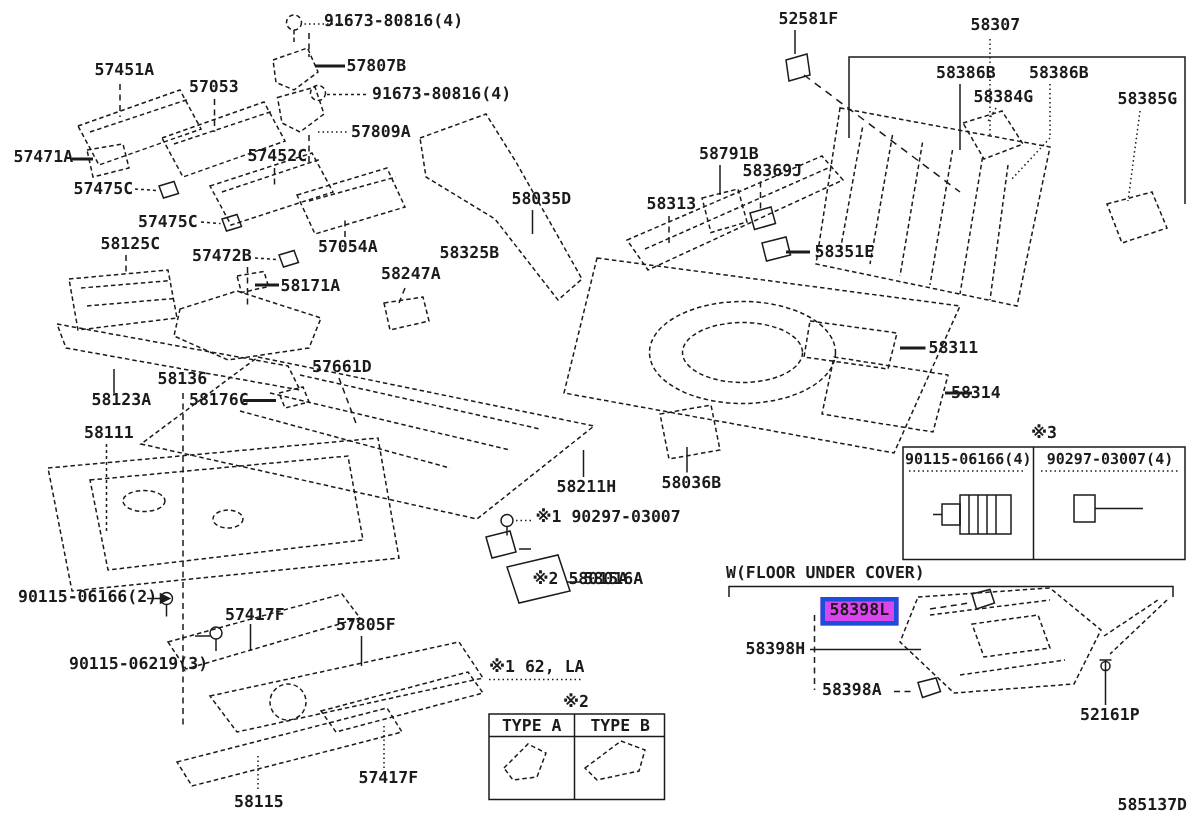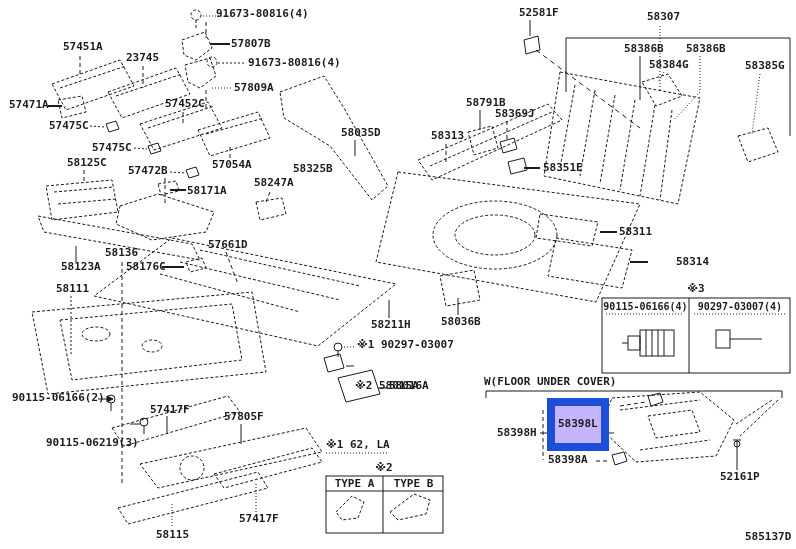--- a/index.html
+++ b/index.html
@@ -1,21 +1,21 @@
 <!DOCTYPE html>
 <html><head>
 <meta charset="utf-8">
 <style>
   html,body{margin:0;padding:0;background:#fff;}
   #stage{position:relative;width:796px;height:549px;background:#ffffff;overflow:hidden;
          font-family:"DejaVu Sans Mono","DejaVu Sans",monospace;}
   svg{position:absolute;left:0;top:0;}
   .lbl{position:absolute;font:bold 11px/1.15 "DejaVu Sans Mono","DejaVu Sans",monospace;
        color:#1b1b1b;white-space:nowrap;}
-  .hl{border:8px solid #1d4ed8;background:#c4b5fd;padding:12px 3px;}
+  .hl{border:3px solid #1d4ed8;background:#d946ef;padding:0 3px;}
   .cap{position:absolute;font:bold 11px/1.15 "DejaVu Sans Mono","DejaVu Sans",monospace;
        color:#1b1b1b;white-space:nowrap;}
   .ctr{text-align:center;}
   .small{font-size:10px;}
   .notebox{position:absolute;left:481px;top:494px;width:242px;height:44px;
            border:2px solid #1b1b1b;display:flex;flex-direction:column;
            justify-content:center;align-items:center;gap:1px;}
   .notebox div{font:bold 10px/1.2 "DejaVu Sans Mono","DejaVu Sans",monospace;color:#1b1b1b;white-space:nowrap;}
 </style>
 </head>
@@ -227,21 +227,21 @@
       <line x1="326" y1="453" x2="388" y2="453" stroke-dasharray="1,2"></line>
     </g>
   </g>
 </svg>
 
 <div class="lbl" style="left:216px;top:8px">91673-80816(4)</div>
 <div class="lbl" style="left:231px;top:38px">57807B</div>
 <div class="lbl" style="left:248px;top:57px">91673-80816(4)</div>
 <div class="lbl" style="left:234px;top:82px">57809A</div>
 <div class="lbl" style="left:63px;top:41px">57451A</div>
-<div class="lbl" style="left:126px;top:52px">23745</div>
+<div class="lbl" style="left:126px;top:52px">57053</div>
 <div class="lbl" style="left:9px;top:99px">57471A</div>
 <div class="lbl" style="left:49px;top:120px">57475C</div>
 <div class="lbl" style="left:165px;top:98px">57452C</div>
 <div class="lbl" style="left:92px;top:142px">57475C</div>
 <div class="lbl" style="left:128px;top:165px">57472B</div>
 <div class="lbl" style="left:67px;top:157px">58125C</div>
 <div class="lbl" style="left:212px;top:159px">57054A</div>
 <div class="lbl" style="left:187px;top:185px">58171A</div>
 <div class="lbl" style="left:254px;top:177px">58247A</div>
 <div class="lbl" style="left:293px;top:163px">58325B</div>
@@ -250,21 +250,21 @@
 <div class="lbl" style="left:466px;top:97px">58791B</div>
 <div class="lbl" style="left:495px;top:108px">58369J</div>
 <div class="lbl" style="left:543px;top:162px">58351E</div>
 <div class="lbl" style="left:519px;top:7px">52581F</div>
 <div class="lbl" style="left:647px;top:11px">58307</div>
 <div class="lbl" style="left:624px;top:43px">58386B</div>
 <div class="lbl" style="left:686px;top:43px">58386B</div>
 <div class="lbl" style="left:649px;top:59px">58384G</div>
 <div class="lbl" style="left:745px;top:60px">58385G</div>
 <div class="lbl" style="left:619px;top:226px">58311</div>
-<div class="lbl" style="left:676px;top:256px">58314</div>
+<div class="lbl" style="left:634px;top:256px">58314</div>
 <div class="lbl" style="left:208px;top:239px">57661D</div>
 <div class="lbl" style="left:61px;top:261px">58123A</div>
 <div class="lbl" style="left:105px;top:247px">58136</div>
 <div class="lbl" style="left:126px;top:261px">58176C</div>
 <div class="lbl" style="left:56px;top:283px">58111</div>
 <div class="lbl" style="left:371px;top:319px">58211H</div>
 <div class="lbl" style="left:441px;top:316px">58036B</div>
 <div class="lbl" style="left:357px;top:339px">※1 90297-03007</div>
 <div class="lbl" style="left:355px;top:380px">※2 58015A</div>
 <div class="lbl" style="left:389px;top:380px">58016A</div>

